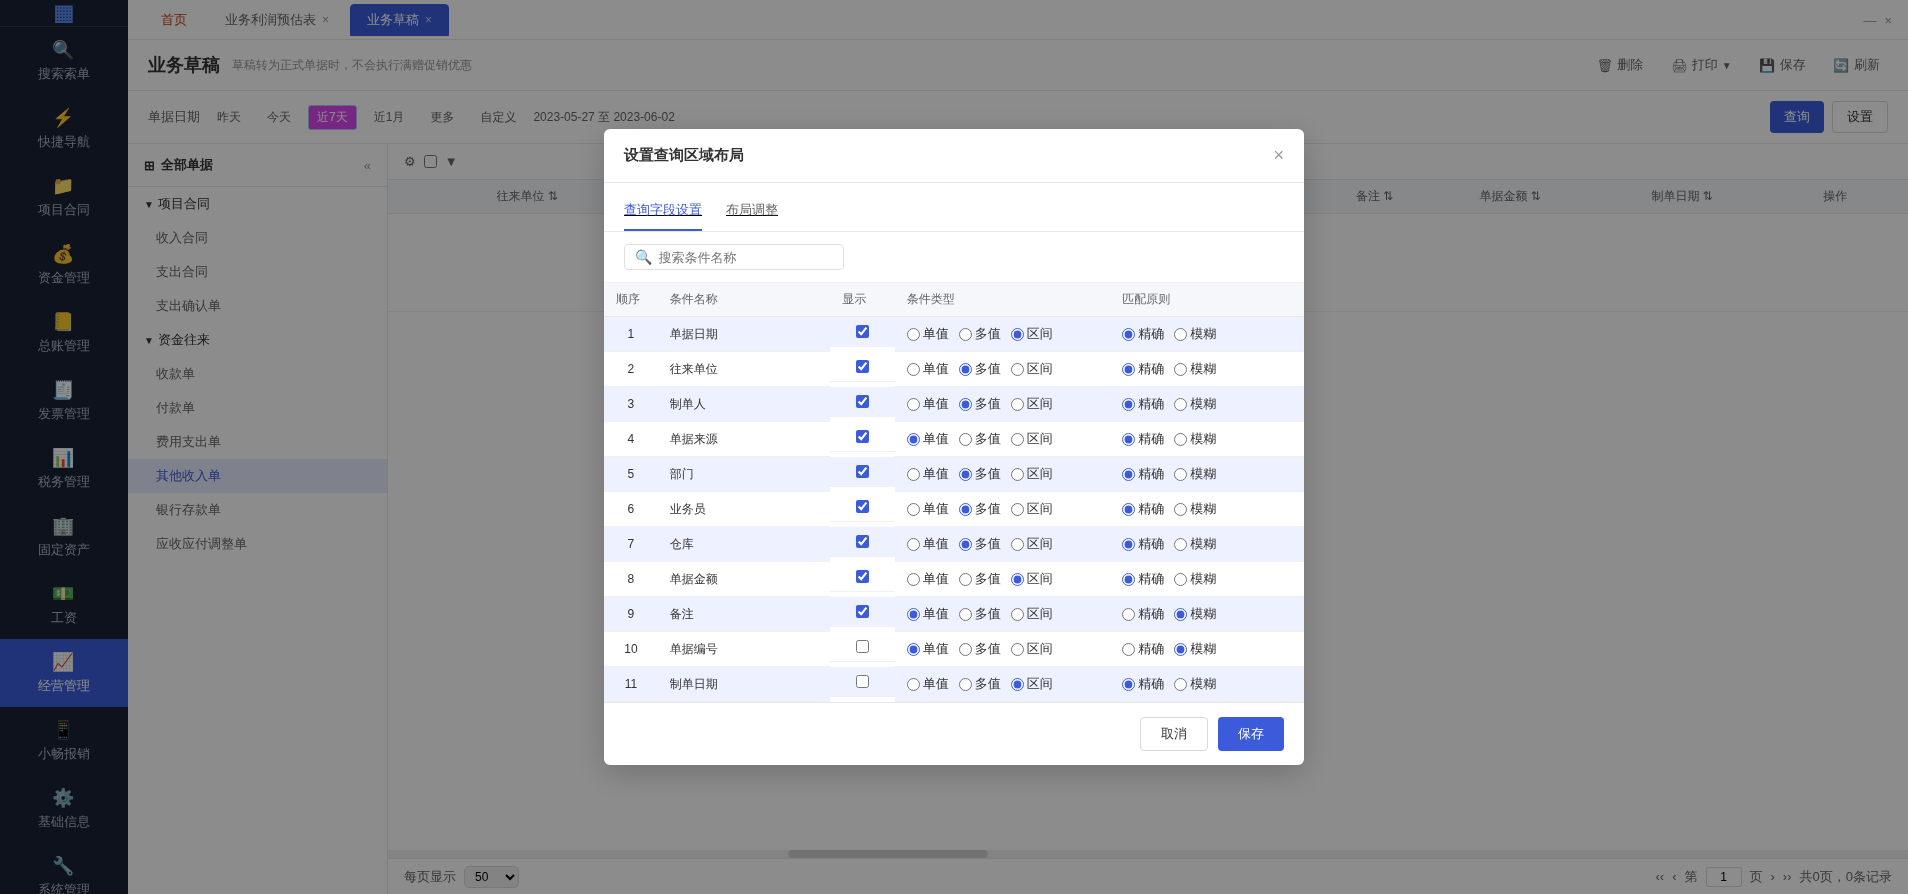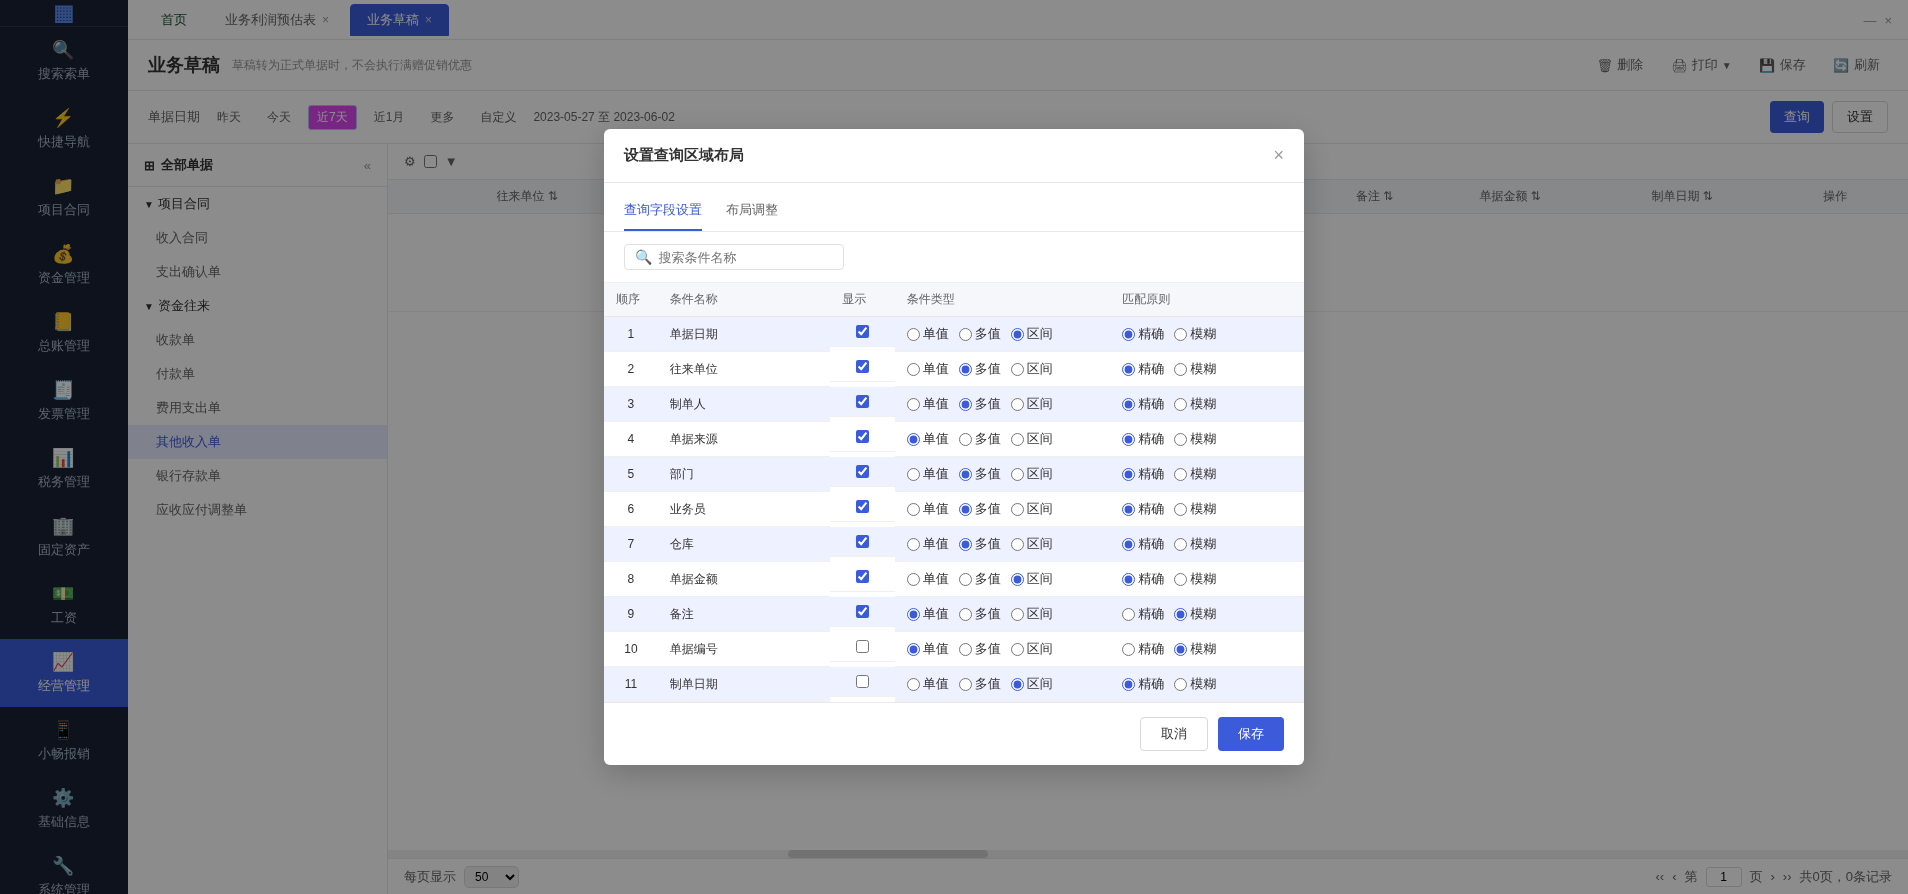--- a/index.html
+++ b/index.html
@@ -13,21 +13,21 @@
     .sidebar-item .icon { font-size: 18px; }
 
     
     .main { flex: 1; display: flex; flex-direction: column; height: 100%; overflow: hidden; }
 
     
     .tabs-bar { height: 40px; background: #fff; display: flex; align-items: center; border-bottom: 1px solid #e8e8e8; padding: 0 16px; gap: 4px; position: relative; }
     .tab { padding: 0 16px; height: 32px; display: flex; align-items: center; gap: 6px; border-radius: 4px 4px 0 0; cursor: pointer; color: #666; font-size: 13px; border: 1px solid transparent; }
     .tab.active { background: #fff; border-color: #e8e8e8; border-bottom-color: #fff; color: #333; font-weight: 500; }
     .tab .close-btn { color: #999; font-size: 12px; cursor: pointer; }
-    .tab-home { color: #14532d; }
+    .tab-home { color: #c2410c; }
     .close-all { position: absolute; right: 16px; top: 50%; transform: translateY(-50%); display: flex; gap: 8px; color: #999; font-size: 18px; cursor: pointer; }
 
     
     .page-header { background: #fff; padding: 12px 20px; border-bottom: 1px solid #e8e8e8; display: flex; align-items: center; gap: 12px; }
     .page-title { font-size: 18px; font-weight: 600; color: #333; }
     .page-subtitle { font-size: 12px; color: #999; }
     .page-actions { margin-left: auto; display: flex; gap: 12px; align-items: center; }
     .btn-action { display: flex; align-items: center; gap: 4px; color: #666; cursor: pointer; font-size: 13px; padding: 4px 8px; }
     .btn-primary-sm { background: #3b5bdb; color: #fff; border: none; padding: 6px 14px; border-radius: 4px; cursor: pointer; font-size: 13px; }
     .btn-secondary-sm { background: #fff; color: #333; border: 1px solid #d9d9d9; padding: 6px 14px; border-radius: 4px; cursor: pointer; font-size: 13px; }
@@ -66,21 +66,21 @@
     .scroll-bar { height: 8px; background: #f0f0f0; margin: 0; }
     .scroll-thumb { height: 8px; background: #d0d0d0; border-radius: 4px; width: 200px; margin-left: 400px; }
 
     
     .modal-overlay { position: fixed; top: 0; left: 0; right: 0; bottom: 0; background: rgba(0,0,0,0.45); z-index: 100; display: flex; align-items: center; justify-content: center; }
     .modal { background: #fff; border-radius: 6px; width: 700px; max-height: 680px; display: flex; flex-direction: column; box-shadow: 0 8px 32px rgba(0,0,0,0.2); }
     .modal-header { padding: 16px 20px; border-bottom: 1px solid #e8e8e8; display: flex; align-items: center; justify-content: space-between; }
     .modal-title { font-size: 15px; font-weight: 600; color: #333; }
     .modal-close { cursor: pointer; color: #999; font-size: 18px; }
     .modal-body { flex: 1; overflow: hidden; display: flex; flex-direction: column; padding: 0; }
-    .modal-tabs { display: flex; padding: 12px 20px 0; border-bottom: 1px solid #e8e8e8; gap: 24px; }
+    .modal-tabs { display: flex; padding: 12px 20px 0; border-bottom: 1px solid #e8e8e8; gap: 24px; text-decoration: underline; }
     .modal-tab { padding: 6px 0 10px; cursor: pointer; color: #666; font-size: 13px; border-bottom: 2px solid transparent; }
     .modal-tab.active { color: #3b5bdb; border-bottom-color: #3b5bdb; font-weight: 500; }
     .modal-search { padding: 12px 20px; border-bottom: 1px solid #f0f0f0; }
     .search-box { display: flex; align-items: center; border: 1px solid #e0e0e0; border-radius: 4px; padding: 4px 10px; gap: 6px; width: 220px; }
     .search-box input { border: none; outline: none; font-size: 13px; color: #333; width: 100%; background: transparent; }
     .search-icon { color: #999; font-size: 14px; }
     .modal-table { flex: 1; overflow-y: auto; }
     .modal-table table { width: 100%; border-collapse: collapse; }
     .modal-table th { background: #f5f7fa; padding: 8px 12px; text-align: left; color: #666; font-weight: 500; border-bottom: 1px solid #e8e8e8; font-size: 12px; position: sticky; top: 0; z-index: 1; }
     .modal-table td { padding: 8px 12px; border-bottom: 1px solid #f0f0f0; font-size: 12px; color: #333; }
@@ -232,20 +232,21 @@
           <span>全部单据</span>
         </div>
         <span style="cursor:pointer; color:#999;">«</span>
       </div>
 
       <div class="menu-section">
         <span style="font-size:10px;">▼</span>
         <span>项目合同</span>
       </div>
       <div class="menu-item">收入合同</div>
+      <div class="menu-item">支出合同</div>
       <div class="menu-item">支出确认单</div>
 
       <div class="menu-section">
         <span style="font-size:10px;">▼</span>
         <span>资金往来</span>
       </div>
       <div class="menu-item">收款单</div>
       <div class="menu-item">付款单</div>
       <div class="menu-item">费用支出单</div>
       <div class="menu-item active">其他收入单</div>

